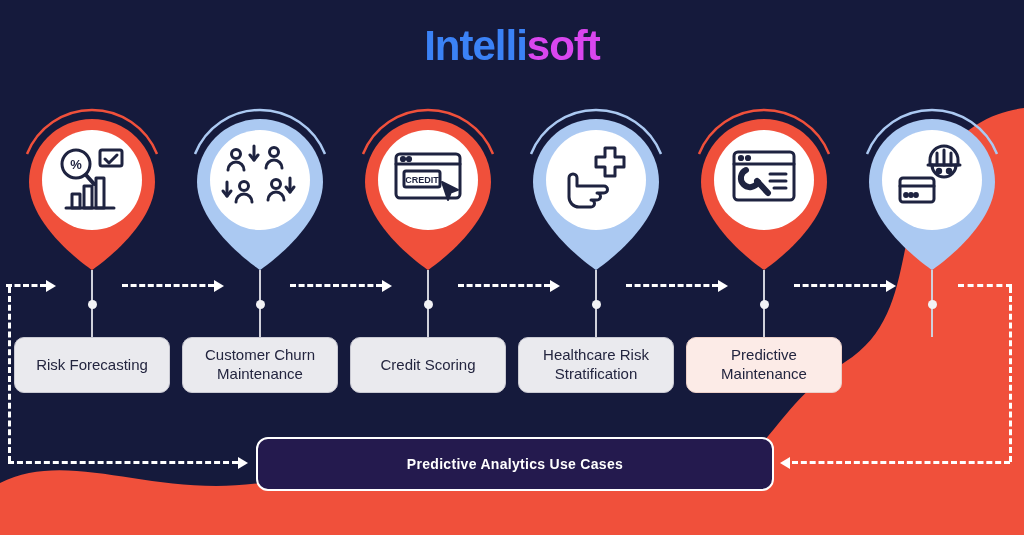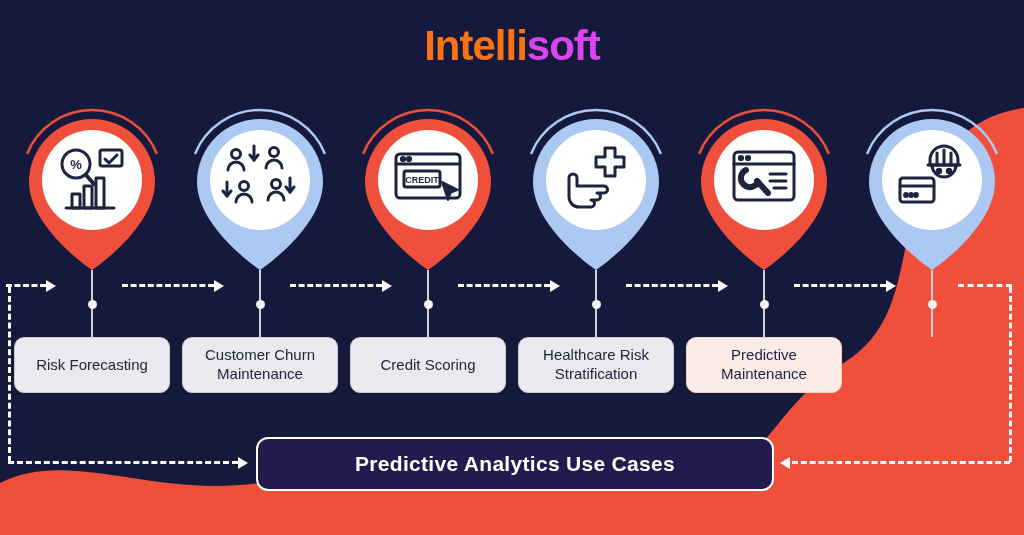--- a/index.html
+++ b/index.html
@@ -6,21 +6,21 @@
   .stage{
     position:relative;width:1024px;height:535px;overflow:hidden;
     background:#151a3c;
     font-family:"Liberation Sans", sans-serif;
   }
   .bg{position:absolute;left:0;top:0;z-index:0;}
   .logo{
     position:absolute;top:22px;left:0;width:100%;
     text-align:center;font-size:42px;font-weight:800;letter-spacing:-1px;z-index:3;
   }
-  .logo .pre{color:#f97316;}
+  .logo .pre{color:#3b82f6;}
   .logo .suf{color:#d946ef;}
   .pin-svg{position:absolute;top:100px;z-index:2;}
   .ic{stroke:#1e2340;stroke-width:3;fill:none;stroke-linecap:round;stroke-linejoin:round;}
   .ic text{stroke:none;fill:#1e2340;font-family:"Liberation Sans",sans-serif;font-weight:bold;}
   .arc{fill:none;stroke-width:2.5;}
   .stem{position:absolute;width:2px;height:67px;top:270px;background:#cfd0da;z-index:1;}
   .dot{position:absolute;width:9px;height:9px;border-radius:50%;top:300px;background:#f2f2f5;z-index:2;}
   .dash-h{position:absolute;height:0;border-top:3px dashed #ffffff;z-index:1;}
   .dash-v{position:absolute;width:0;border-left:3px dashed #ffffff;z-index:1;}
   .arrow-r{position:absolute;width:0;height:0;border-top:6px solid transparent;
@@ -31,21 +31,21 @@
     position:absolute;top:337px;width:156px;height:56px;box-sizing:border-box;
     background:#eaeaee;border:1px solid #c9c9d2;border-radius:10px;
     display:flex;align-items:center;justify-content:center;text-align:center;
     padding:4px 18px;color:#23253f;font-size:15px;font-weight:500;line-height:1.25;z-index:2;
   }
   .card.tinted{background:#fcebe7;border-color:#ecd0c9;}
   .banner{
     position:absolute;left:256px;top:437px;width:518px;height:54px;box-sizing:border-box;
     background:#241a4e;border:2px solid #ffffff;border-radius:12px;
     display:flex;align-items:center;justify-content:center;z-index:3;
-    color:#ffffff;font-size:21px;font-weight:600;letter-spacing:.3px;
+    color:#ffffff;font-size:14px;font-weight:600;letter-spacing:.3px;
   }
 </style>
 </head>
 <body>
 
 <div class="stage">
 
   <svg class="bg" width="1024" height="535" viewBox="0 0 1024 535" preserveAspectRatio="none">
     <path d="M0,535 L0,483 C70,448 150,498 260,483 C370,468 400,430 500,446 C590,460 640,505 705,483 C770,461 772,408 845,362 C915,318 892,235 932,172 C963,123 996,112 1024,108 L1024,535 Z" fill="#f0503b"></path>
   </svg>

